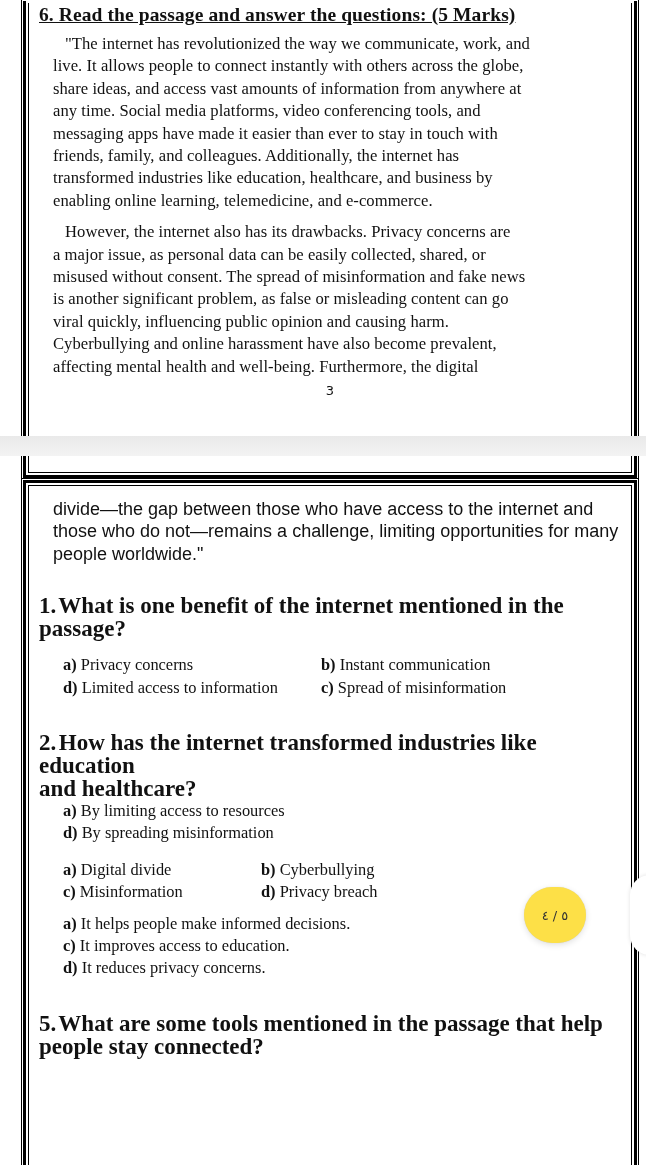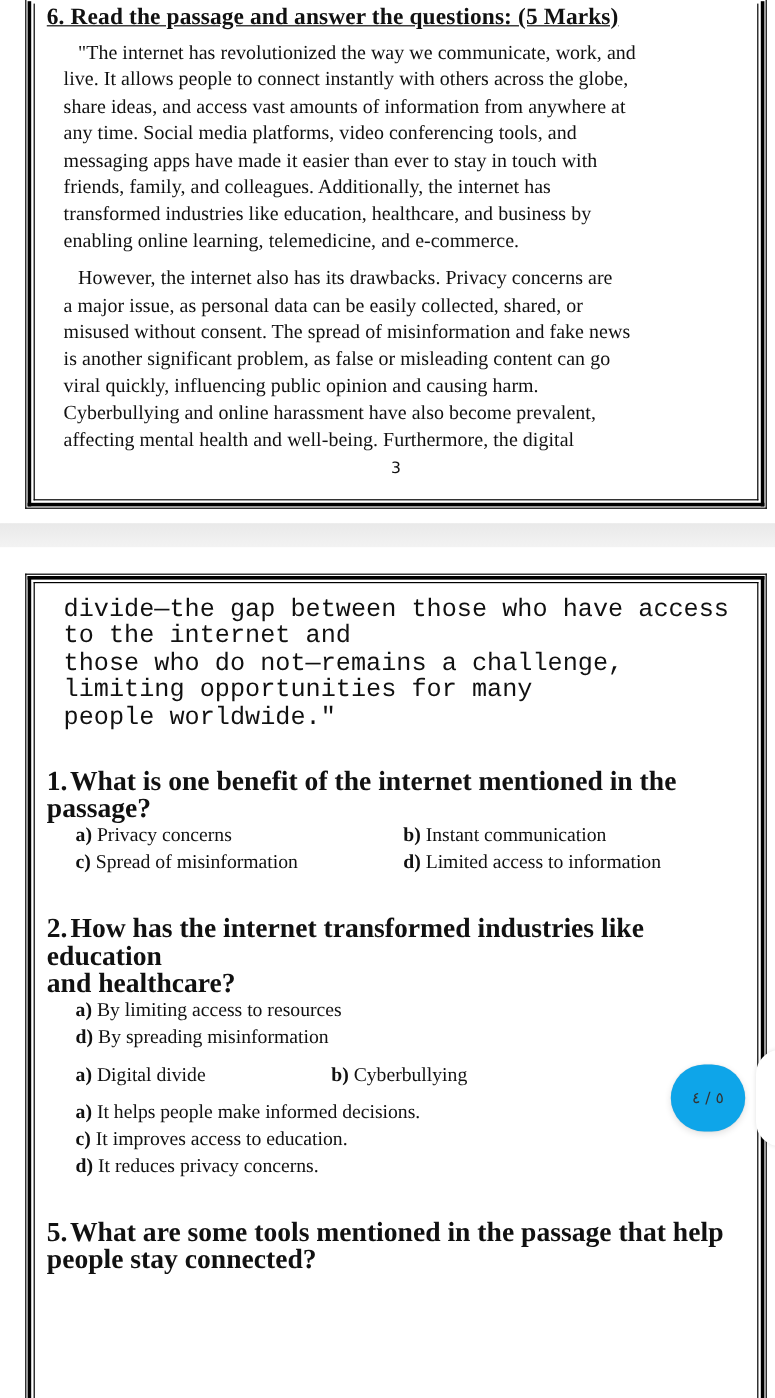--- a/index.html
+++ b/index.html
@@ -10,21 +10,21 @@
       color: #111;
     }
     .page {
       position: absolute; left: 21px; width: 618px; background: #fff;
       box-sizing: border-box;
     }
     .frame-outer { border: 1px solid #000; padding: 1px; box-sizing: border-box; }
     .frame-mid   { border: 3px solid #000; padding: 2px; box-sizing: border-box; }
     .frame-inner { border: 1px solid #000; box-sizing: border-box; }
 
-    #page1 { top: 0; height: 424px; }
+    #page1 { top: 0; height: 480px; }
     #page1 .frame-outer { border-top: none; height: 100%; }
     #page1 .frame-mid { border-top: none; height: 100%; }
     #page1 .frame-inner { border-top: none; height: 100%; padding: 0 0 0 24px; position: relative; }
 
     #page2 { top: 478px; height: 700px; }
     #page2 .frame-outer { border-bottom: none; height: 100%; }
     #page2 .frame-mid { border-bottom: none; height: 100%; }
     #page2 .frame-inner { border-bottom: none; height: 100%; padding: 12px 0 0 24px; position: relative; }
 
     .gap-band {
@@ -40,41 +40,41 @@
     .para {
       font-family: "Liberation Serif", serif; font-size: 16.6px; line-height: 22.4px;
       margin: 0; text-indent: 12px; white-space: pre-line; letter-spacing: 0.05px;
     }
     .para + .para { margin-top: 9px; }
     .page-num {
       position: absolute; left: 0; right: 0; top: 380px; text-align: center;
       font-family: "DejaVu Sans", sans-serif; font-size: 13px;
     }
     .cont {
-      font-family: Liberation Mono, monospace; font-size: 21px; line-height: 22.4px;
+      font-family: Liberation Sans, sans-serif; font-size: 18px; line-height: 22.4px;
       white-space: pre-line; margin: 0;
     }
     .q { margin-top: 9px; }
     .q-text {
       font-family: "Liberation Serif", serif; font-weight: bold; font-size: 23px;
       line-height: 23px; margin-left: -14px; padding-left: 0; white-space: pre-line;
     }
     .q-text .num { display: inline-block; width: 14px; }
     .opts { padding-left: 10px; }
-    .opt-grid { display: grid; grid-template-columns: 258px auto; column-gap: 15px; }
+    .opt-grid { display: grid; grid-template-columns: 258px auto; column-gap: 0; margin-top: 14px; }
     .opt-grid.narrow { grid-template-columns: 198px auto; }
     .opt {
       font-family: "Liberation Serif", serif; font-size: 16.4px; line-height: 22.4px;
       white-space: nowrap;
     }
     .opt .lbl { font-weight: bold; }
 
     .badge {
-      position: absolute; left: 559px; top: 887px; width: 62px; height: 56px;
-      border-radius: 28px; background: #0ea5e9;
+      position: absolute; left: 524px; top: 887px; width: 62px; height: 56px;
+      border-radius: 28px; background: #fde047;
       box-shadow: 0 2px 6px rgba(0,0,0,0.12), 0 0 1px rgba(0,0,0,0.15);
       display: flex; align-items: center; justify-content: center;
       font-family: "DejaVu Sans", sans-serif; font-size: 13px; color: #333; z-index: 5;
     }
     .badge-right {
       position: absolute; left: 630px; top: 875px; width: 40px; height: 80px;
       border-radius: 40px; background: #fff; box-shadow: 0 0 4px rgba(0,0,0,0.12); z-index: 4;
     }
   </style>
 </head>
@@ -116,40 +116,42 @@
 those who do not—remains a challenge, limiting opportunities for many
 people worldwide."</p>
 
         <div class="q" style="margin-top:6px;">
           <div class="q-text">
             <span class="num">1.</span> <span>What is one benefit of the internet mentioned in the passage?</span>
           </div>
           <div class="opts opt-grid">
             <div class="opt"><span class="lbl">a)</span> <span>Privacy concerns</span></div>
             <div class="opt"><span class="lbl">b)</span> <span>Instant communication</span></div>
+            <div class="opt"><span class="lbl">d)</span> <span>Limited access to information</span></div>
             <div class="opt"><span class="lbl">c)</span> <span>Spread of misinformation</span></div>
-            <div class="opt"><span class="lbl">d)</span> <span>Limited access to information</span></div>
           </div>
         </div>
 
         <div class="q">
           <div class="q-text">
             <span class="num">2.</span> <span>How has the internet transformed industries like education
 and healthcare?</span>
           </div>
           <div class="opts">
             <div class="opt"><span class="lbl">a)</span> <span>By limiting access to resources</span></div>
             <div class="opt"><span class="lbl">d)</span> <span>By spreading misinformation</span></div>
           </div>
         </div>
 
         <div class="q">
           <div class="opts opt-grid narrow">
             <div class="opt"><span class="lbl">a)</span> <span>Digital divide</span></div>
             <div class="opt"><span class="lbl">b)</span> <span>Cyberbullying</span></div>
+            <div class="opt"><span class="lbl">c)</span> <span>Misinformation</span></div>
+            <div class="opt"><span class="lbl">d)</span> <span>Privacy breach</span></div>
           </div>
         </div>
 
         <div class="q">
           <div class="opts">
             <div class="opt"><span class="lbl">a)</span> <span>It helps people make informed decisions.</span></div>
             <div class="opt"><span class="lbl">c)</span> <span>It improves access to education.</span></div>
             <div class="opt"><span class="lbl">d)</span> <span>It reduces privacy concerns.</span></div>
           </div>
         </div>

